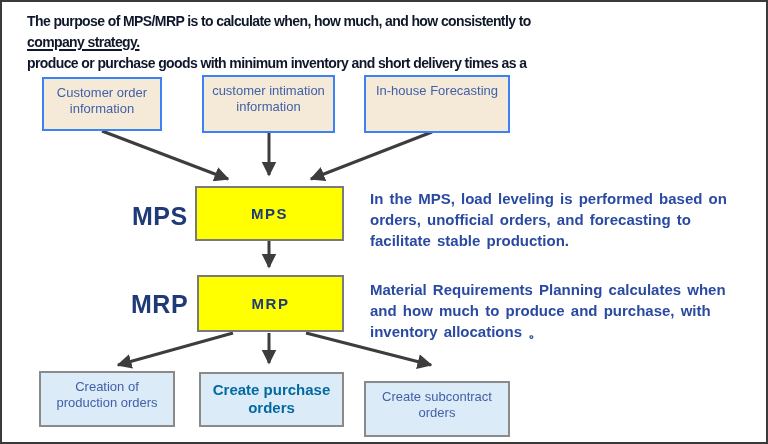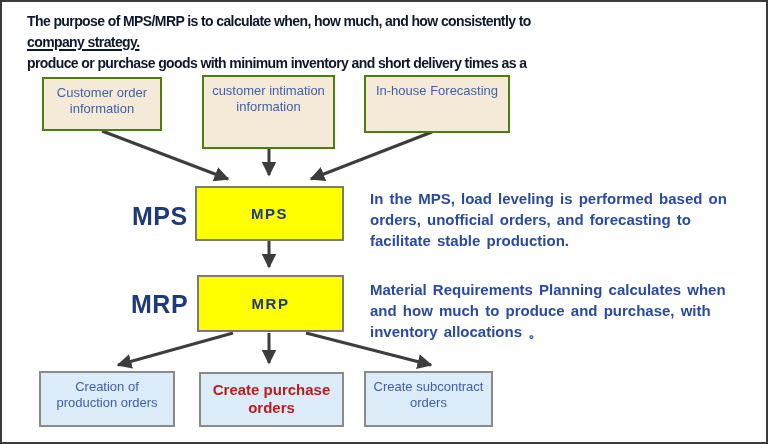--- a/index.html
+++ b/index.html
@@ -8,30 +8,30 @@
     border:2px solid #3a3a3a;background:#ffffff;overflow:hidden;
     font-family:"Liberation Sans",sans-serif;
   }
   .title{
     position:absolute;left:25px;top:9px;color:#0f172a;font-weight:bold;
     font-size:14px;line-height:21px;letter-spacing:-0.6px;white-space:nowrap;
   }
   .title .u{text-decoration:underline;text-decoration-thickness:2px;text-underline-offset:2px;}
   .box{position:absolute;box-sizing:border-box;display:flex;justify-content:center;}
   .box-text{white-space:pre-line;text-align:center;}
-  .input-box{background:#f5ead8;border:2px solid #4d7c0f;color:#4160a8;
+  .input-box{background:#f5ead8;border:2px solid #3b82f6;color:#4160a8;
     font-size:13px;line-height:16px;padding-top:6px;}
   .process-box{background:#ffff00;border:2px solid #7a7a7a;color:#1f3a78;
     font-weight:bold;font-size:15px;letter-spacing:1.5px;align-items:center;}
   .side-label{position:absolute;color:#1f3a78;font-weight:bold;font-size:25px;letter-spacing:0.5px;}
   .para{position:absolute;color:#2a4aa2;font-weight:bold;font-size:15px;line-height:21px;
     white-space:pre-line;word-spacing:2px;}
   .output-box{background:#dcebf8;border:2px solid #8a8a8a;color:#4160a8;
     font-size:13px;line-height:16px;padding-top:6px;}
-  .output-box.bold{font-weight:bold;color:#b91c1c;font-size:15px;line-height:18px;padding-top:7px;}
+  .output-box.bold{font-weight:bold;color:#0369a1;font-size:15px;line-height:18px;padding-top:7px;}
   .note{position:absolute;color:#2a4aa2;font-weight:bold;font-size:14px;line-height:17px;
     letter-spacing:-0.4px;white-space:pre-line;}
   svg.arrows{position:absolute;left:0;top:0;pointer-events:none;}
 </style>
 </head>
 <body>
 
 <div class="canvas">
 
   <div class="title">
@@ -54,21 +54,21 @@
       <line x1="231" y1="331" x2="116" y2="363" marker-end="url(#ah)"></line>
       <line x1="267" y1="331" x2="267" y2="361" marker-end="url(#ah)"></line>
       <line x1="304" y1="331" x2="429" y2="363" marker-end="url(#ah)"></line>
     </g>
   </svg>
 
   <div class="box input-box" style="left:40px;top:75px;width:120px;height:54px">
     <span class="box-text">Customer order
 information</span>
   </div>
-  <div class="box input-box" style="left:200px;top:73px;width:133px;height:74px">
+  <div class="box input-box" style="left:200px;top:73px;width:133px;height:58px">
     <span class="box-text">customer intimation
 information</span>
   </div>
   <div class="box input-box" style="left:362px;top:73px;width:146px;height:58px">
     <span class="box-text">In-house Forecasting</span>
   </div>
 
   <div class="side-label" style="left:130px;top:200px">MPS</div>
   <div class="box process-box" style="left:193px;top:184px;width:149px;height:55px">
     <span class="box-text">MPS</span>
@@ -86,19 +86,19 @@
 inventory allocations 。</div>
 
   <div class="box output-box" style="left:37px;top:369px;width:136px;height:56px">
     <span class="box-text">Creation of
 production orders</span>
   </div>
   <div class="box output-box bold" style="left:197px;top:370px;width:145px;height:55px">
     <span class="box-text">Create purchase
 orders</span>
   </div>
-  <div class="box output-box" style="left:362px;top:369px;width:129px;height:56px">
+  <div class="box output-box" style="left:362px;top:379px;width:146px;height:56px">
     <span class="box-text">Create subcontract
 orders</span>
   </div>
 
 
 </div>
 
 </body></html>

